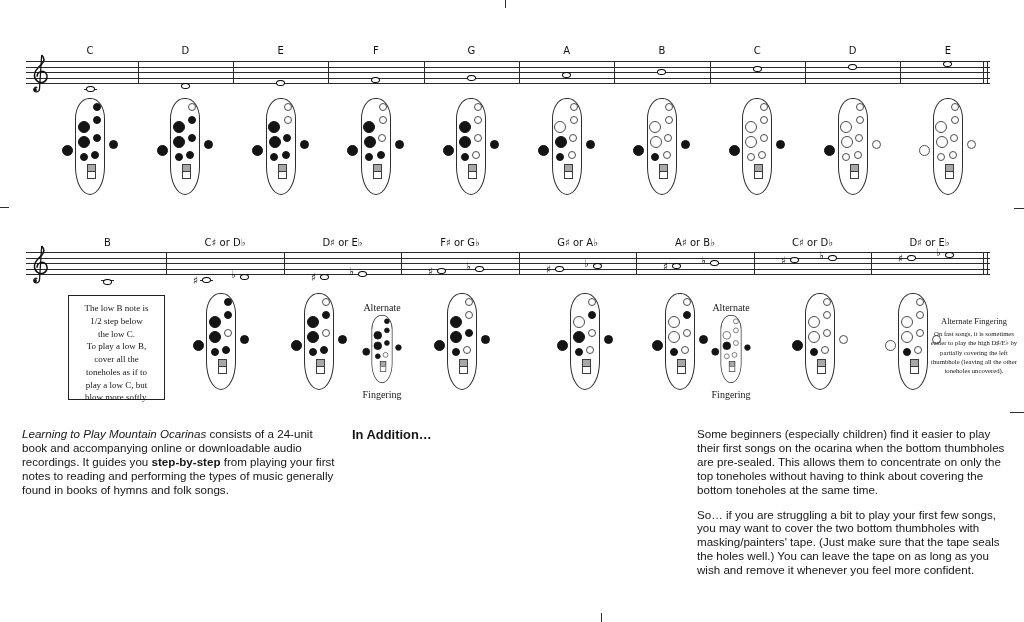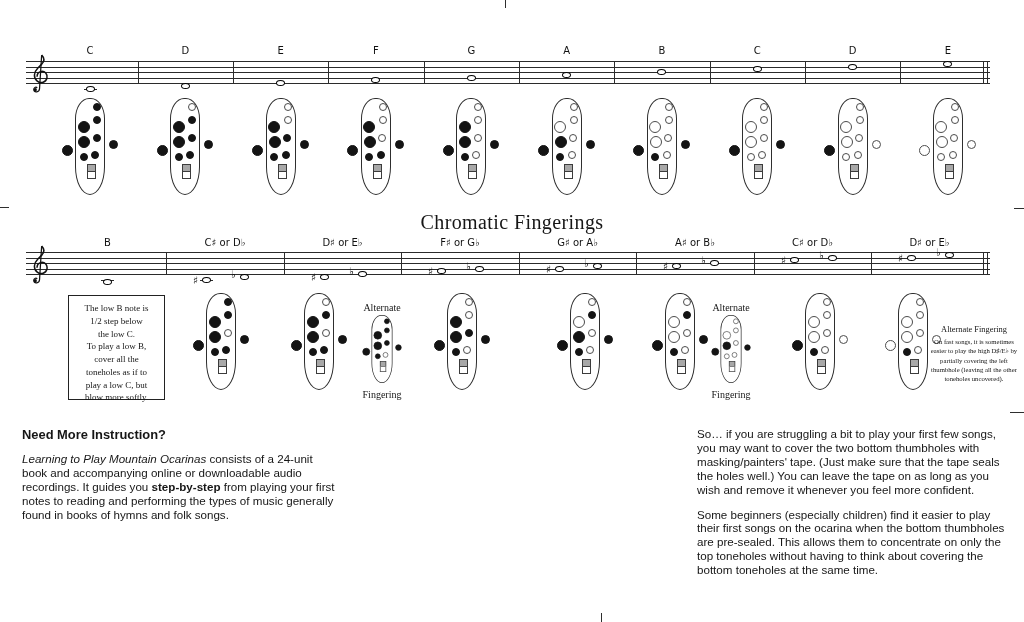--- a/index.html
+++ b/index.html
@@ -254,21 +254,20 @@
         <div class="hole d8 open" style="left: 17.5px; top: 55px;"></div>
         <div class="hole d11 open" style="left: -0.5px; top: 46.5px;"></div>
         <div class="hole d9 open" style="left: 47px; top: 41.5px;"></div>
         <div class="oc-window">
           <div class="wtop"></div>
           <div class="wbot"></div>
         </div>
       </div>
     </div>
 
-  <div class="title" style="top:211px;">Chromatic Fingerings</div>
   <div id="chr-staff" class="staff-block" style="top:235px;">
       <div class="staff-line" style="left: 26px; top: 17px; width: 964px;"></div>
       <div class="staff-line" style="left: 26px; top: 22.5px; width: 964px;"></div>
       <div class="staff-line" style="left: 26px; top: 28px; width: 964px;"></div>
       <div class="staff-line" style="left: 26px; top: 33.5px; width: 964px;"></div>
       <div class="staff-line" style="left: 26px; top: 39px; width: 964px;"></div>
       <svg width="22" height="46" viewBox="0 0 24 52" style="position:absolute;left:28px;top:8px;overflow:visible">
         <path d="M15 3.5 C18 6.5 18.3 10.5 14.8 14 L10.5 18.3 C5.8 23 5.6 29.5 10 33 C14.2 36.3 20 34 21 29.4 C21.9 25 18.6 21.4 14.6 21.9 C11.4 22.3 9.4 25 10 28" fill="none" stroke="#111" stroke-width="1.7"></path>
         <path d="M15 3.5 L12.6 41.5 C12.3 45.8 6.6 46.3 6.1 42.6 C5.8 40.2 8.5 39 10 40.6" fill="none" stroke="#111" stroke-width="1.4"></path>
         <circle cx="7.8" cy="42.6" r="1.8" fill="#111"></circle>
@@ -475,30 +474,30 @@
 
   <div class="lowb" style="left:68px;top:295px;width:97px;height:105px;">The low B note is
 1/2 step below
 the low C.
 To play a low B,
 cover all the
 toneholes as if to
 play a low C, but
 blow more softly.</div>
 
-  <div class="altnote" style="left:928px;top:317px;width:92px;margin-top:8px;">
+  <div class="altnote" style="left:928px;top:317px;width:92px;">
     <div class="altnote-h">Alternate Fingering</div>
     <div class="altnote-b">On fast songs, it is sometimes easier to play the high D♯/E♭ by partially covering the left thumbhole (leaving all the other toneholes uncovered).</div>
   </div>
 
   <div id="footer">
       <div class="fcol" style="left: 22px; top: 427px; width: 315px; height: 180px;">
-        <h3><span style="font-weight: bold;">Need More Instruction?</span></h3>
         <p><span style="font-style: italic;">Learning to Play Mountain Ocarinas</span><span> consists of a 24-unit book and accompanying online or downloadable audio recordings. It guides you </span><span style="font-weight: bold;">step-by-step</span><span> from playing your first notes to reading and performing the types of music generally found in books of hymns and folk songs.</span></p>
       </div>
       <div class="fcol" style="left: 352px; top: 427px; width: 312px; height: 180px;">
+        <h3><span style="font-weight: bold;">In Addition…</span></h3>
       </div>
       <div class="fcol" style="left: 697px; top: 427px; width: 317px; height: 180px;">
+        <p><span>Some beginners (especially children) find it easier to play their first songs on the ocarina when the bottom thumbholes are pre-sealed.  This allows them to concentrate on only the top toneholes without having to think about covering the bottom toneholes at the same time.</span></p>
         <p><span>So… if you are struggling a bit to play your first few songs, you may want to cover the two bottom thumbholes with masking/painters' tape. (Just make sure that the tape seals the holes well.) You can leave the tape on as long as you wish and remove it whenever you feel more confident.</span></p>
-        <p><span>Some beginners (especially children) find it easier to play their first songs on the ocarina when the bottom thumbholes are pre-sealed.  This allows them to concentrate on only the top toneholes without having to think about covering the bottom toneholes at the same time.</span></p>
       </div>
     </div>
 </div>
 
 </body></html>

